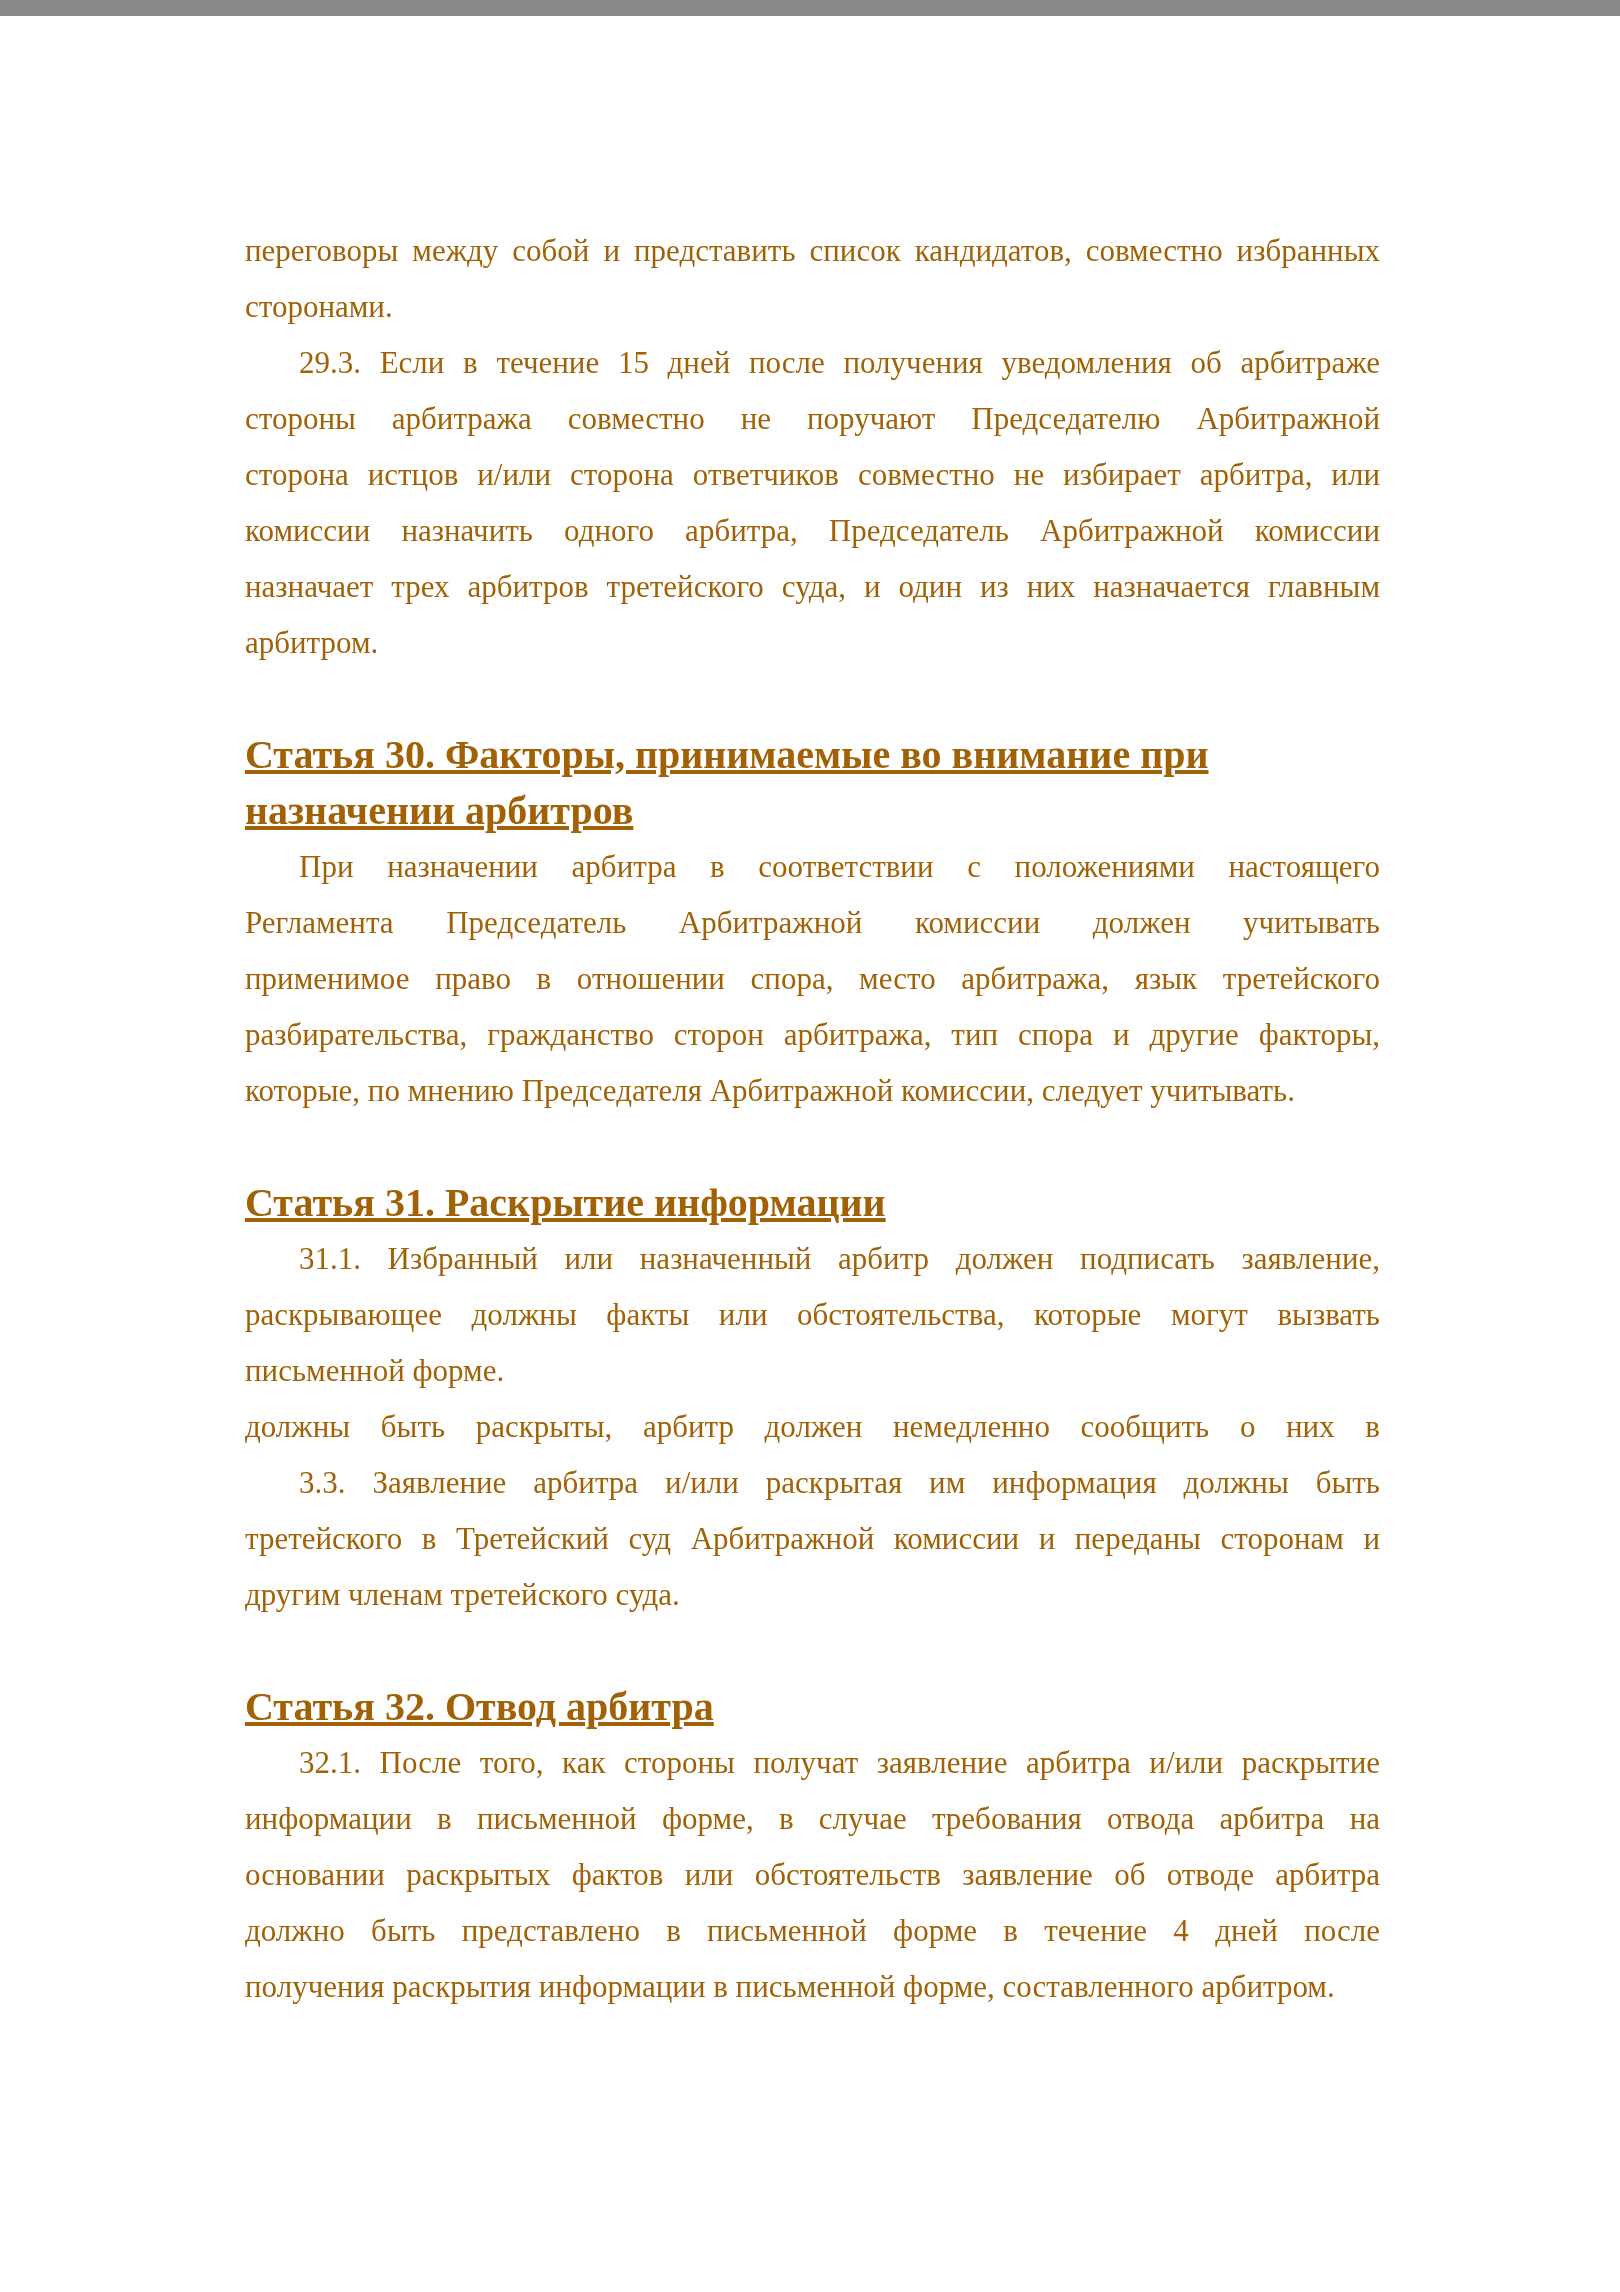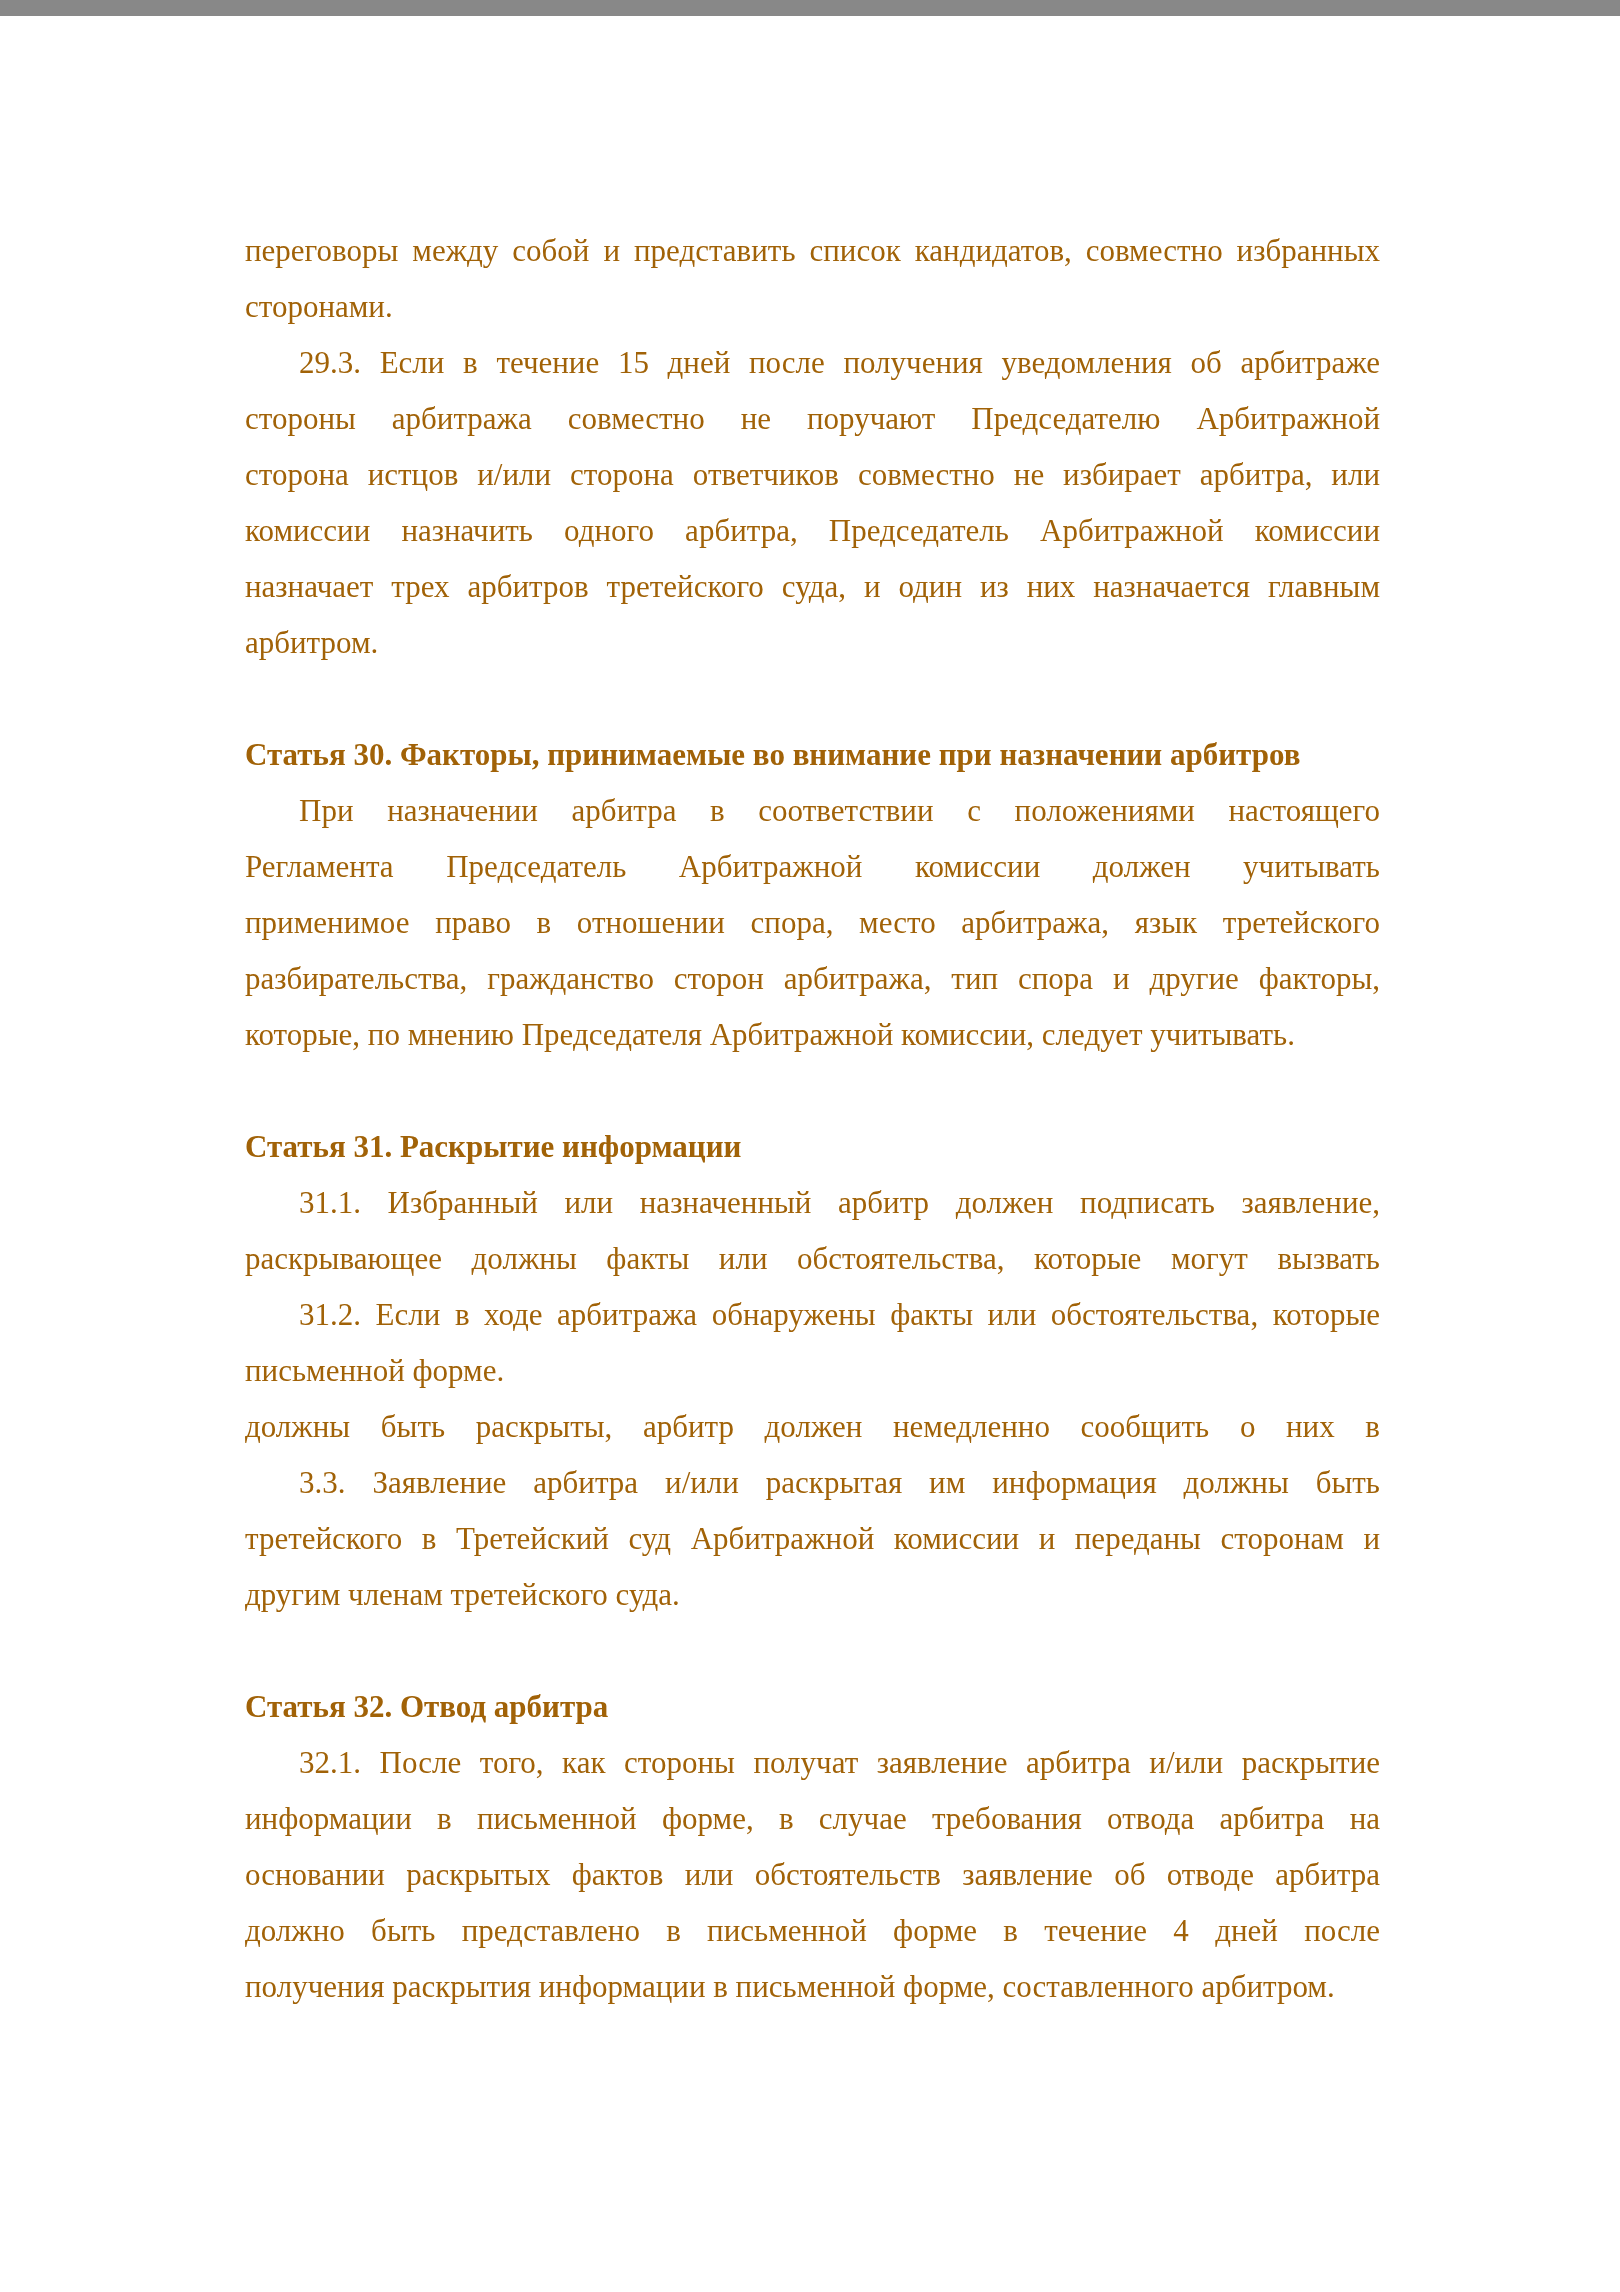--- a/index.html
+++ b/index.html
@@ -21,24 +21,25 @@
   .para { margin: 0; }
   .line { margin: 0; }
   
   .j { text-align: justify; text-align-last: justify; }
   
   .last { text-align: left; text-align-last: left; }
   
   .ind { text-indent: 54px; }
   .heading {
     margin: 56px 0 0 0;
-    font-size: 31px;
+    font-size: 40px;
     line-height: 56px;
     font-weight: bold;
     text-align: left;
+    text-decoration: underline;
   }
 </style>
 </head>
 <body>
 
 <div class="page">
 
   <section class="para">
     <div class="line j">переговоры между собой и представить список кандидатов, совместно избранных</div>
     <div class="line last">сторонами.</div>
@@ -64,21 +65,20 @@
   </section>
 
   <h2 class="heading">Статья 31. Раскрытие информации</h2>
 
   <section class="para">
     <div class="line j ind">31.1. Избранный или назначенный арбитр должен подписать заявление,</div>
     <div class="line j">раскрывающее должны факты или обстоятельства, которые могут вызвать</div>
   </section>
 
   <section class="para">
-    <div class="line j ind">31.2. Если в ходе арбитража обнаружены факты или обстоятельства, которые</div>
     <div class="line last">письменной форме.</div>
     <div class="line j">должны быть раскрыты, арбитр должен немедленно сообщить о них в</div>
   </section>
 
   <section class="para">
     <div class="line j ind">3.3. Заявление арбитра и/или раскрытая им информация должны быть</div>
     <div class="line j">третейского в Третейский суд Арбитражной комиссии и переданы сторонам и</div>
     <div class="line last">другим членам третейского суда.</div>
   </section>
 

